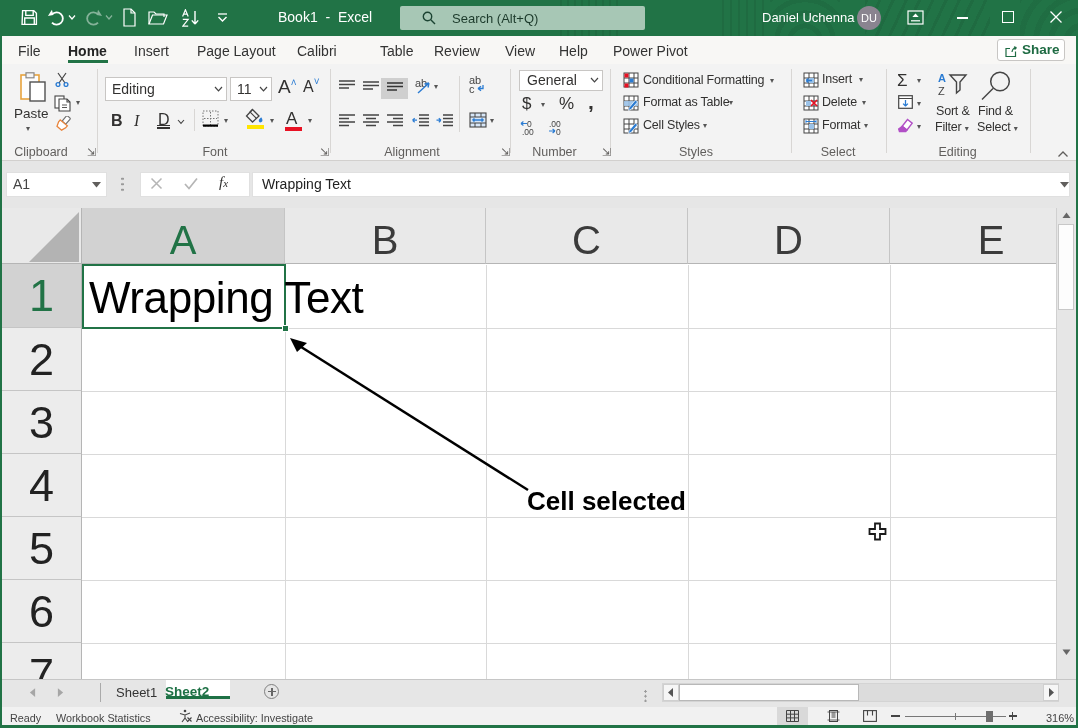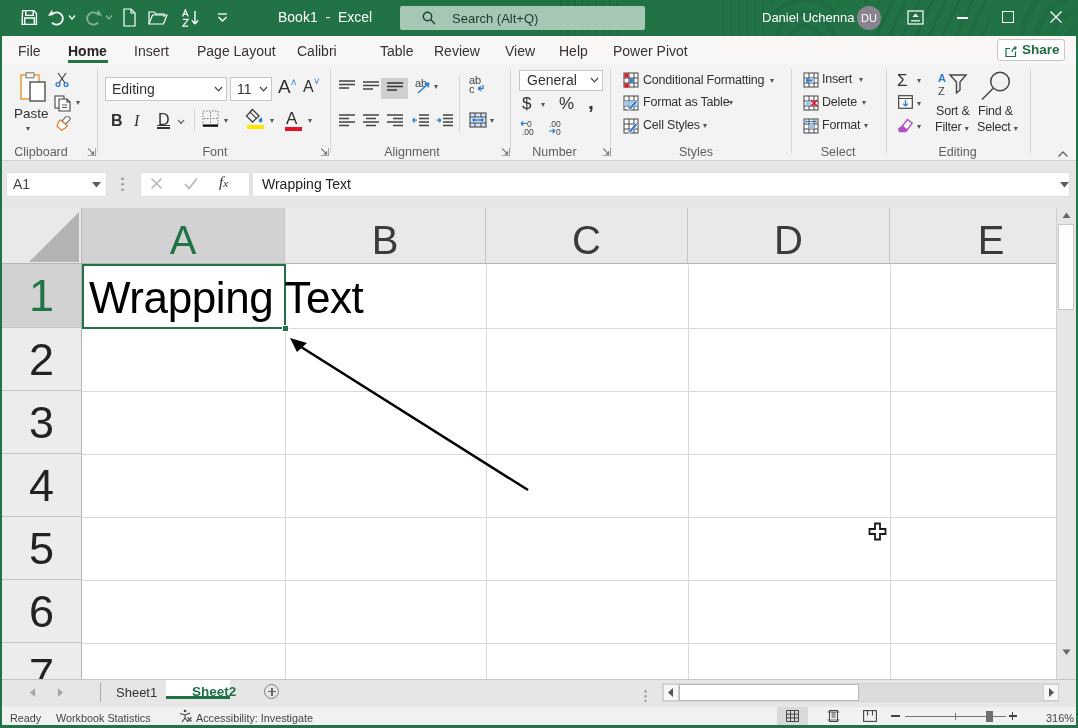--- a/index.html
+++ b/index.html
@@ -438,21 +438,21 @@
 <div id="sheetbar">
   <svg style="position:absolute; left:29px; top:8px;" width="7" height="9" viewBox="0 0 8 10" fill="#a6a6a6">
         <path d="M7 0 L1 5 L7 10 Z"></path>
       </svg>
   <svg style="position:absolute; left:57px; top:8px;" width="7" height="9" viewBox="0 0 8 10" fill="#a6a6a6">
         <path d="M1 0 L7 5 L1 10 Z"></path>
       </svg>
   <div style="position:absolute; left:100px; top:3px; width:1px; height:19px; background:#aaa;"></div>
   <span style="position:absolute; left:116px; top:5px; font-size:13px; color:#333;">Sheet1</span>
   <div style="position:absolute; left:166px; top:0px; width:64px; height:19px; background:#fff; border-bottom:3px solid #1e7145;"></div>
-  <span style="position:absolute; left:192px; top:4px; font-size:13.5px; color:#1e7145; font-weight:bold;">Sheet2</span>
+  <span style="position:absolute; left:165px; top:4px; font-size:13.5px; color:#1e7145; font-weight:bold;">Sheet2</span>
   <div style="position:absolute; left:264px; top:4px; width:15px; height:15px; border:1px solid #808080; border-radius:50%;"></div>
   <div style="position:absolute; left:268px; top:11px; width:8px; height:1.3px; background:#666;"></div>
   <div style="position:absolute; left:271.4px; top:7.7px; width:1.3px; height:8px; background:#666;"></div>
   <div style="position:absolute; left:644px; top:9px; width:3px; height:13px; background:radial-gradient(circle, #9a9a9a 1.1px, transparent 1.3px); background-size:3px 4.8px; background-repeat:repeat-y;"></div>
 
   <div style="position:absolute; left:662px; top:3px; width:397px; height:19px; background:#dcdcdc; border:1px solid #d4d4d4;"></div>
   <div style="position:absolute; left:663px; top:4px; width:16px; height:17px; background:#f6f6f6; border:1px solid #cfcfcf;"></div>
   <svg style="position:absolute; left:667px; top:8px;" width="7" height="9" viewBox="0 0 7 9" fill="#555">
         <path d="M6 0 L1 4.5 L6 9 Z"></path>
       </svg>
@@ -496,17 +496,18 @@
 </div>
 
 <div id="greenL"></div>
 <div id="greenR"></div>
 <div id="greenB"></div>
 
 <svg class="abs" style="left:0; top:0; width:1078px; height:728px; pointer-events:none;" viewBox="0 0 1078 728">
   <line x1="528" y1="490" x2="298" y2="345" stroke="#000" stroke-width="2.5"></line>
   <path d="M 290 338 L 307 343 L 297 352 Z" fill="#000"></path>
 </svg>
+<span class="abs" style="left:527px; top:486px; font-size:26px; font-weight:bold; color:#000;">Cell selected</span>
 <svg class="abs" style="left:868px; top:522px;" width="19" height="19" viewBox="0 0 19 19">
   <path d="M7 1.5 h5 v5.5 h5.5 v5 h-5.5 v5.5 h-5 v-5.5 h-5.5 v-5 h5.5 z" fill="#fff" stroke="#1a1a1a" stroke-width="1.8"></path>
 </svg>
 
 </div>
 
 </body></html>

